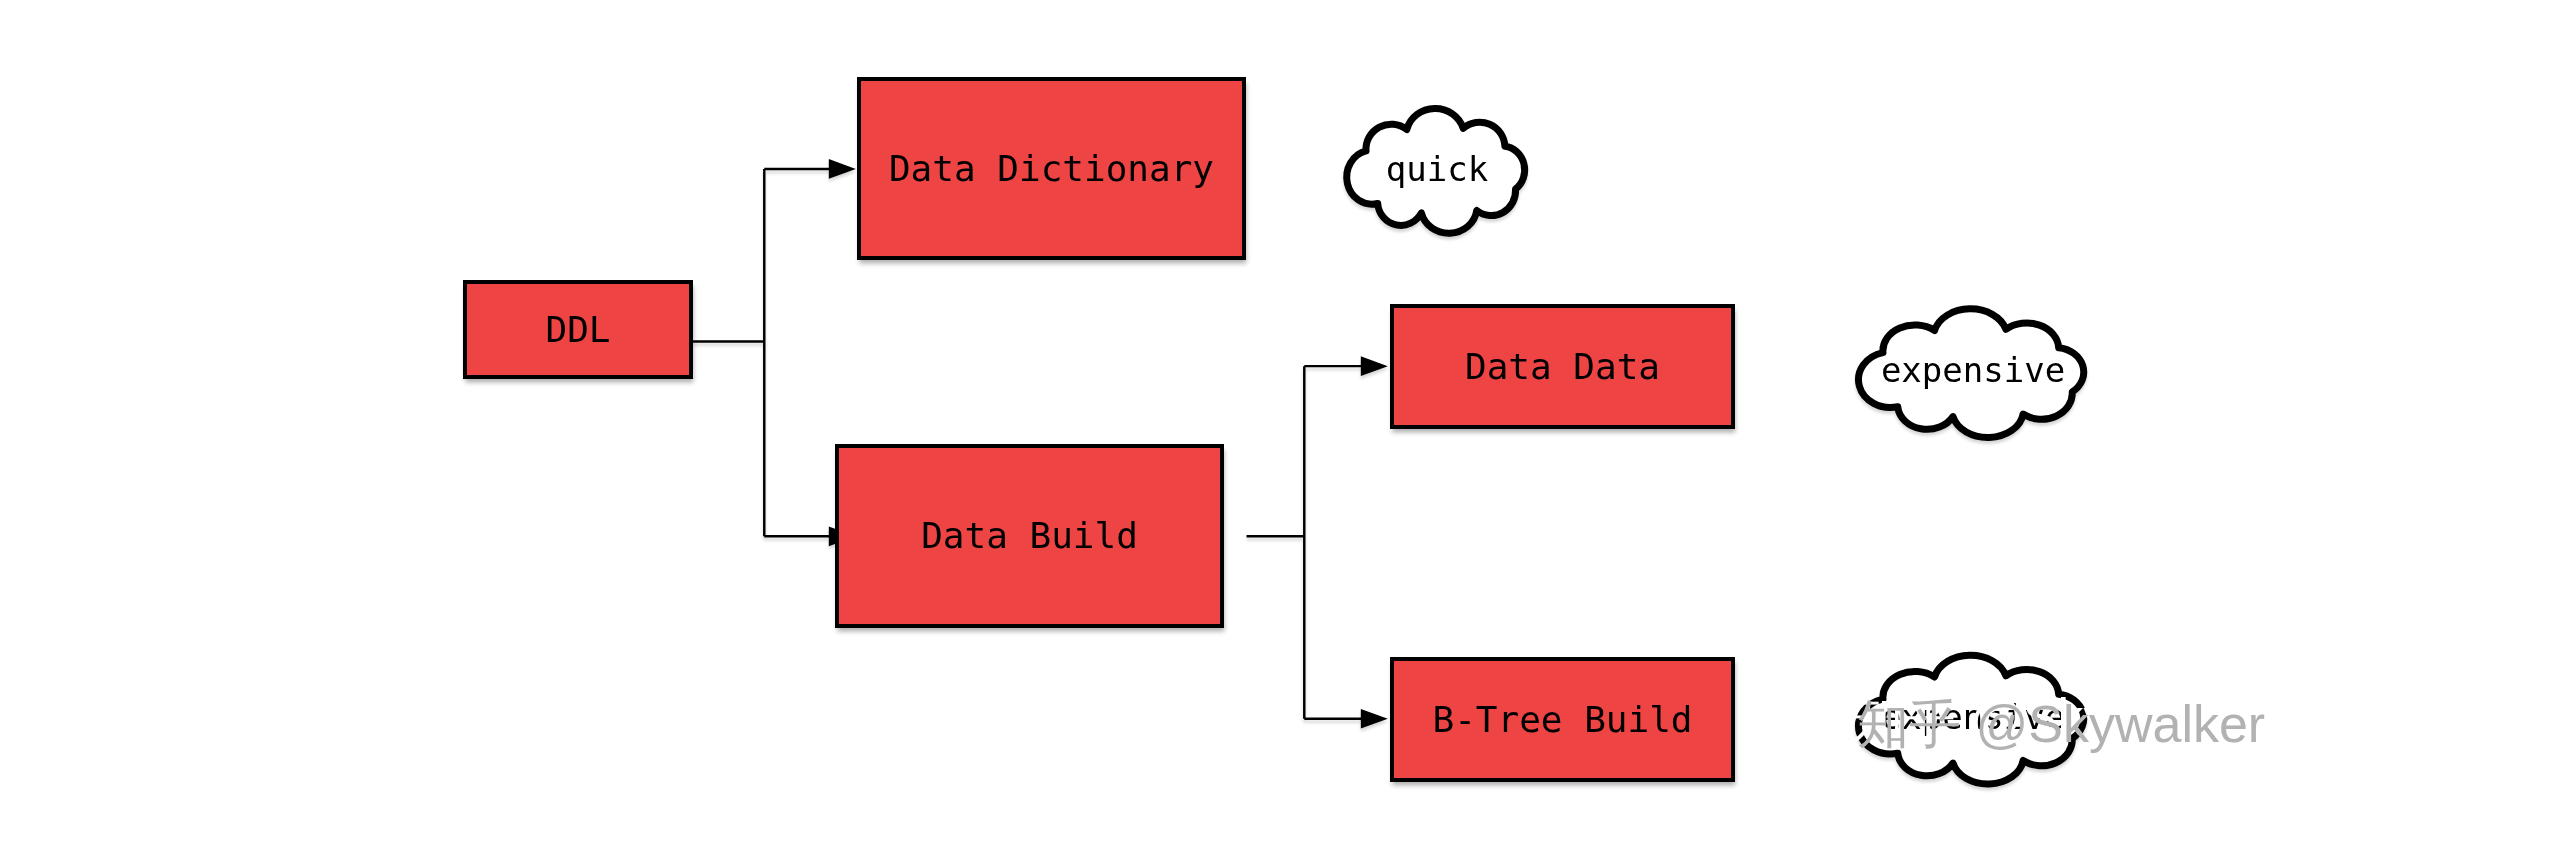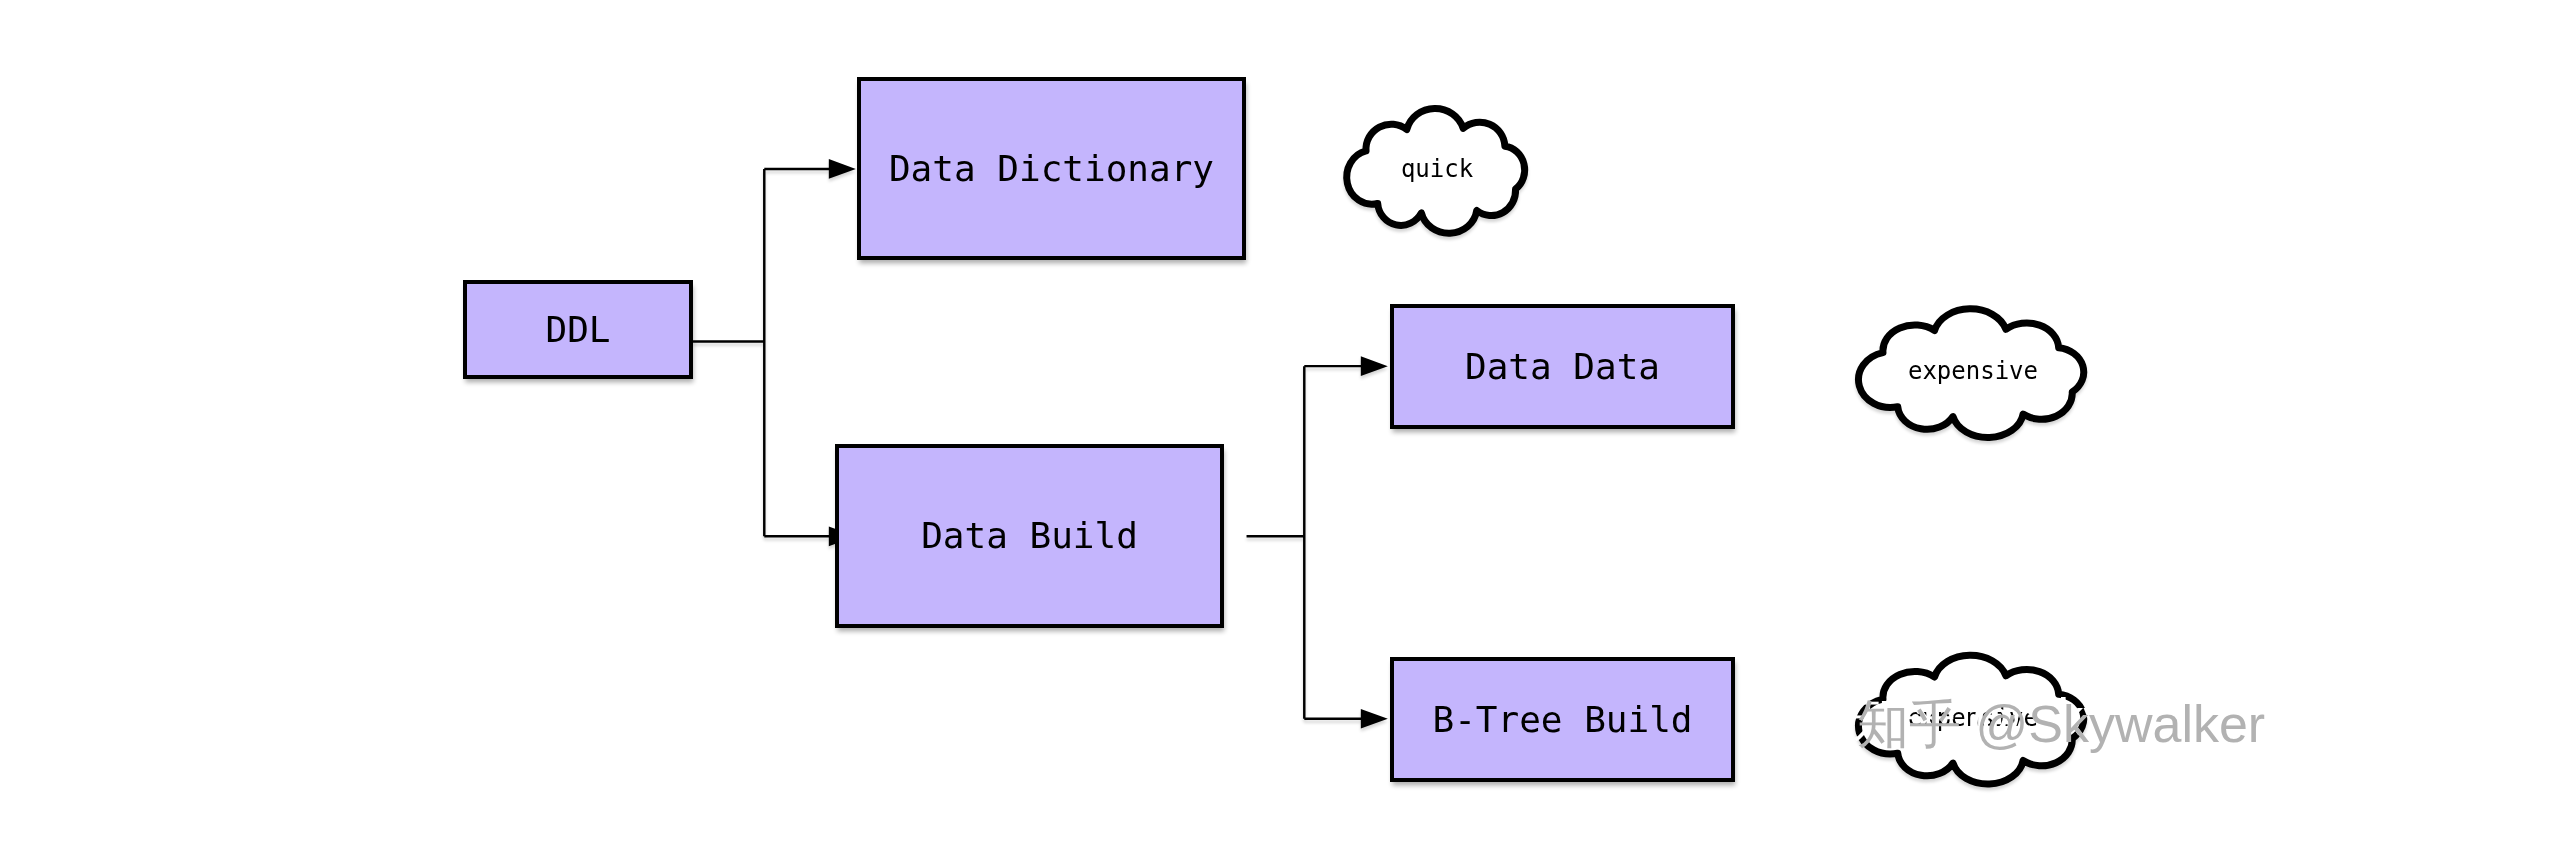--- a/index.html
+++ b/index.html
@@ -20,21 +20,21 @@
     position: absolute;
     left: 0;
     top: 0;
     width: 2576px;
     height: 857px;
     filter: drop-shadow(0 3.1px 1.8px rgba(0,0,0,0.16));
   }
   .node {
     position: absolute;
     box-sizing: border-box;
-    background: #c4b5fd;
+    background: #ef4444;
     border: 4.3px solid #000000;
     box-shadow: 1.2px 4.9px 4.9px -0.6px rgba(0,0,0,0.32);
     display: flex;
     align-items: center;
     justify-content: center;
     text-align: center;
     font-size: 36px;
     line-height: 1.38;
     white-space: pre;
   }
@@ -43,21 +43,21 @@
   .node-build  { left: 835px; top: 444px;  width: 389px; height: 184px; }
   .node-scan   { left: 1390px; top: 304px;  width: 345px; height: 125px; }
   .node-btree  { left: 1390px; top: 657px; width: 345px; height: 125px; }
 
   .cloud-label {
     position: absolute;
     display: flex;
     align-items: center;
     justify-content: center;
     text-align: left;
-    font-size: 24px;
+    font-size: 34px;
     line-height: 1.1;
   }
   .cloud-label-quick { left: 1335px; top: 106px;  width: 204px; height: 127px; }
   .cloud-label-exp1  { left: 1844px; top: 306px;  width: 258px; height: 130px; }
   .cloud-label-exp2  { left: 1844px; top: 653px; width: 258px; height: 130px; }
 
   .cloud-path {
     fill: #ffffff;
     stroke: #000000;
     stroke-width: 7;

